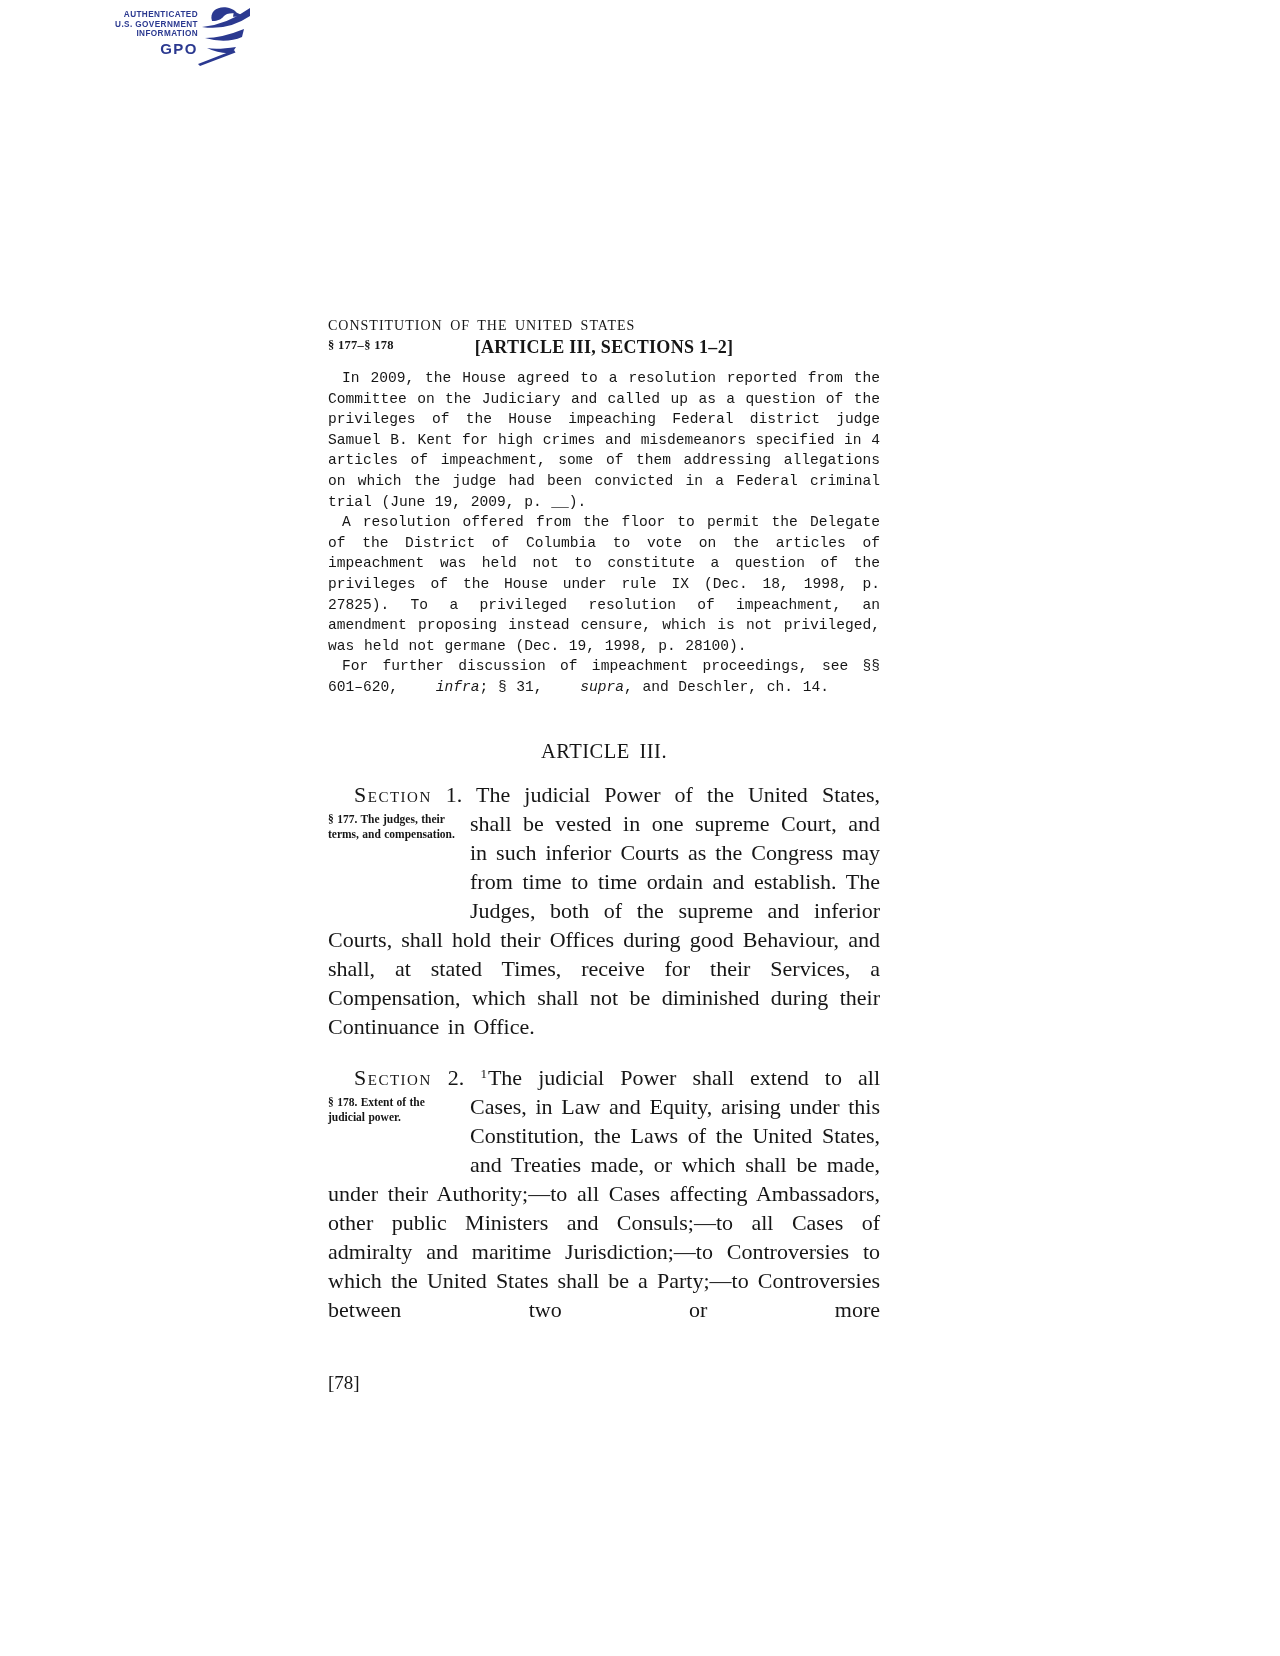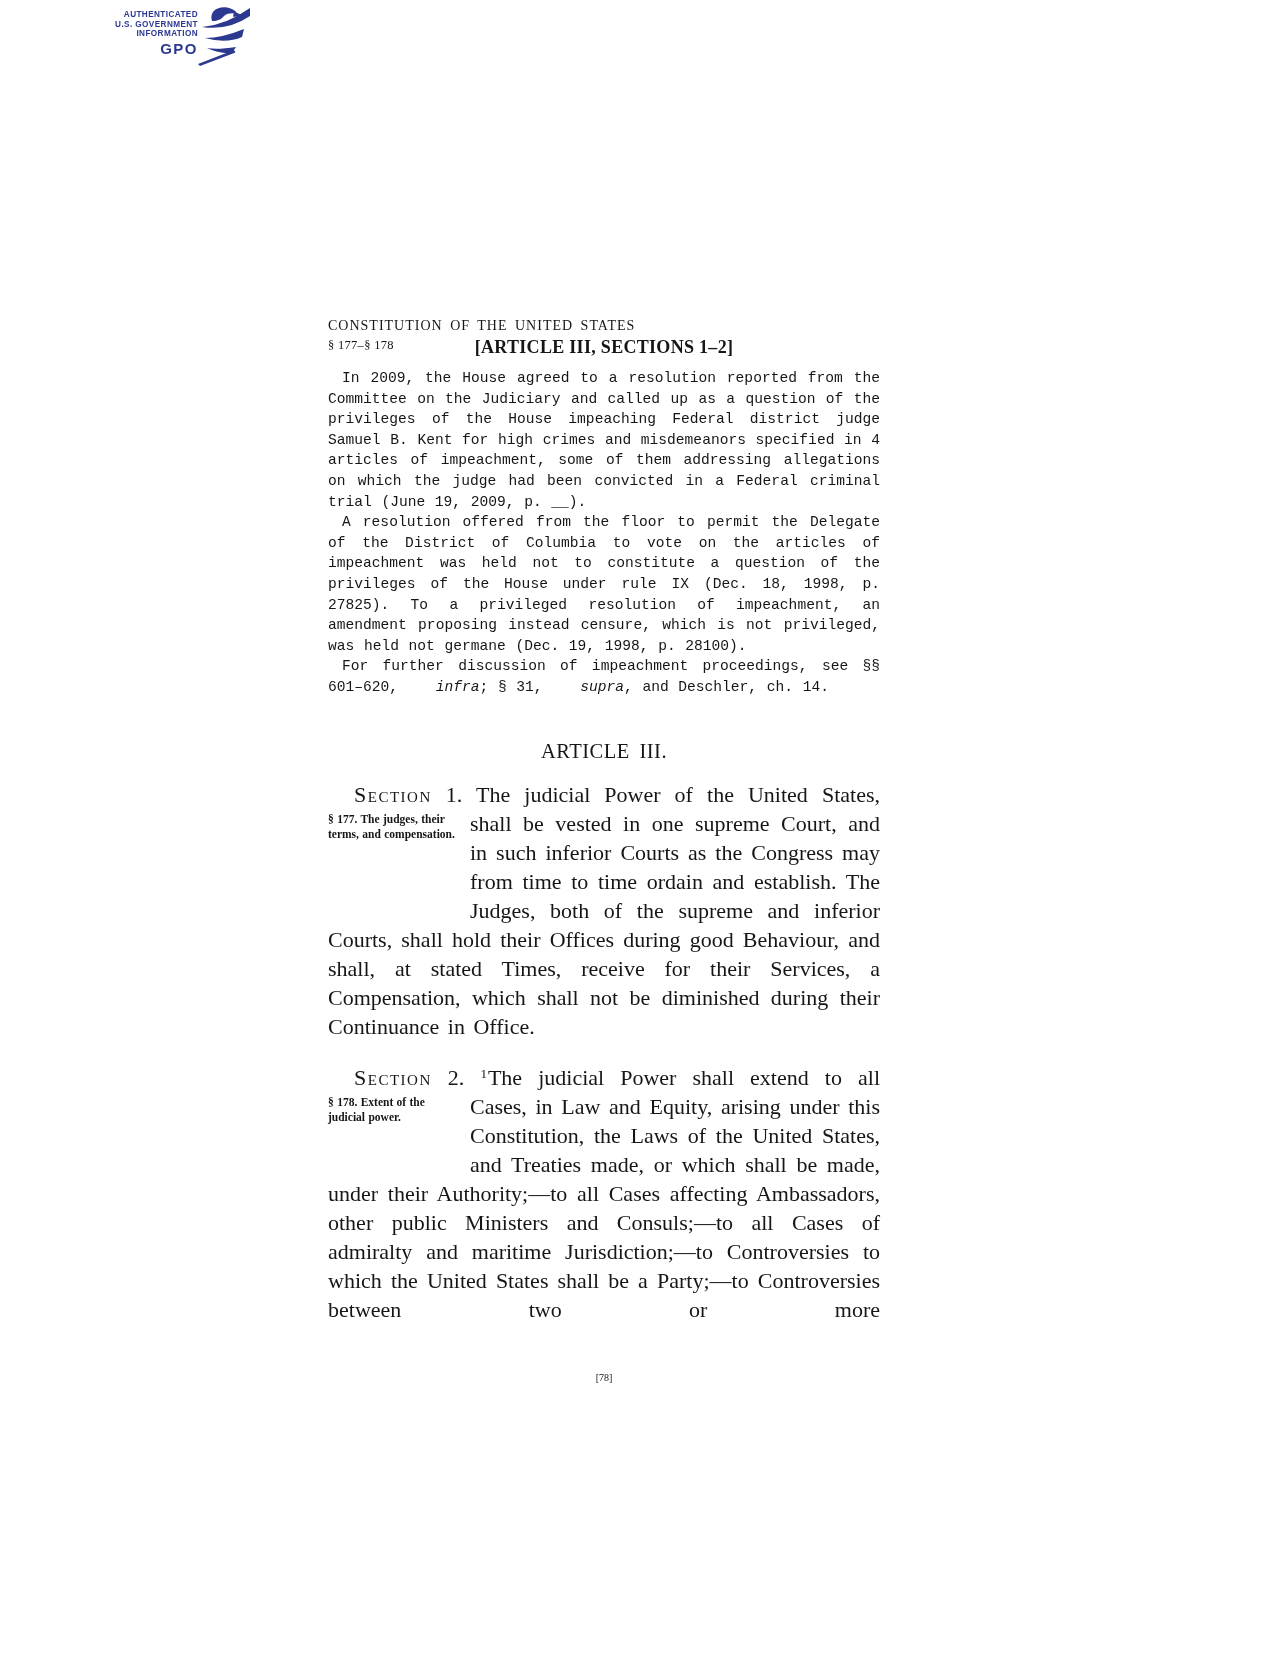--- a/index.html
+++ b/index.html
@@ -17,21 +17,21 @@
 
   
   .text-col { position:absolute; left:328px; top:318px; width:552px; }
 
   .doc-title {
     text-align:left; font-size:14px; letter-spacing:1px; word-spacing:3px;
     margin:0 0 3px 0; white-space:nowrap;
   }
   .header-line2 { position:relative; height:18px; margin-bottom:13px; }
   .section-range {
-    position:absolute; left:0; top:1px; font-weight:normal; font-size:12.5px; letter-spacing:0.3px;
+    position:absolute; left:0; top:1px; font-weight:bold; font-size:12.5px; letter-spacing:0.3px;
   }
   .bracket-line {
     text-align:center; font-weight:bold; font-size:18px; letter-spacing:0.3px;
   }
 
   
   .annot {
     margin:0; font-size:14.6px; line-height:20.6px; text-align:justify;
     text-indent:14px; word-spacing:0.06em; hyphens:auto;font-family:Liberation Mono, monospace;
   }
@@ -60,21 +60,21 @@
   }
   .justify-last { text-align-last:justify; }
   .sc { font-variant:small-caps; letter-spacing:1.5px; }
   .const-text sup {
     font-size:13px; line-height:0; vertical-align:baseline;
     position:relative; top:-7px; margin-right:1px;
   }
 
   .page-number {
     position:absolute; left:328px; top:1372px; width:552px;
-    text-align:center; font-size:10px;
+    font-size:19px;
   }
 </style>
 </head>
 <body>
 
 <div class="page">
 
   <div class="gpo-logo">
     <svg width="140" height="66" viewBox="0 0 140 66">
       <g fill="#2b3990">

